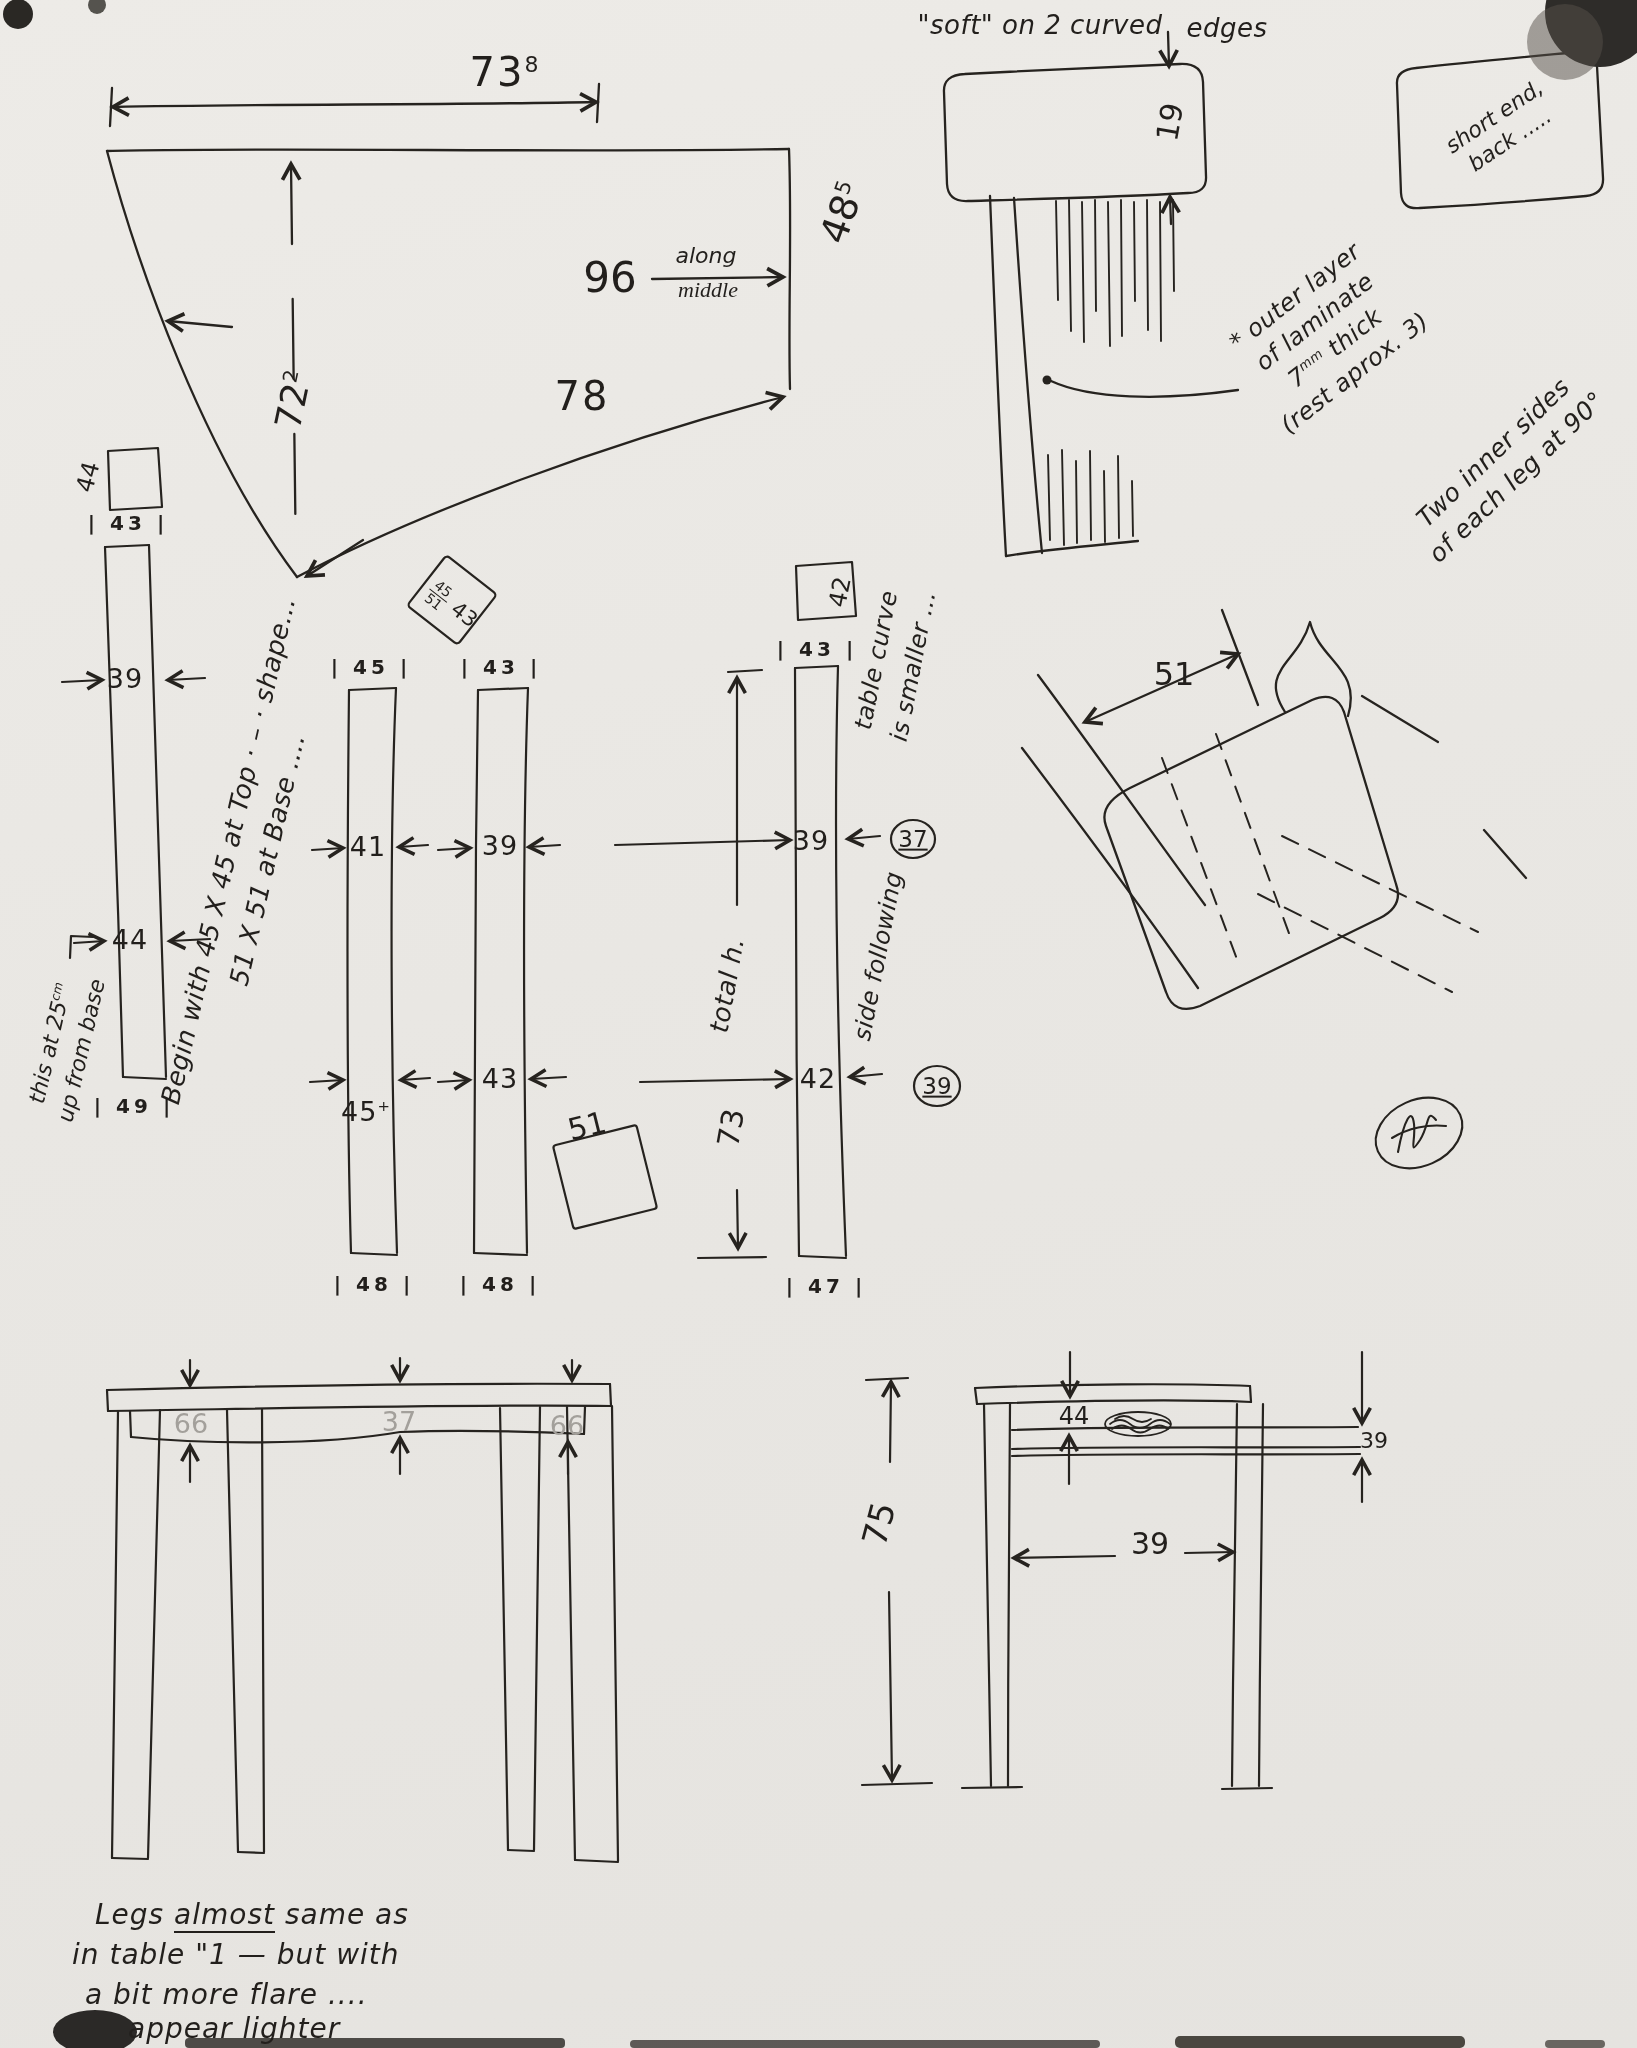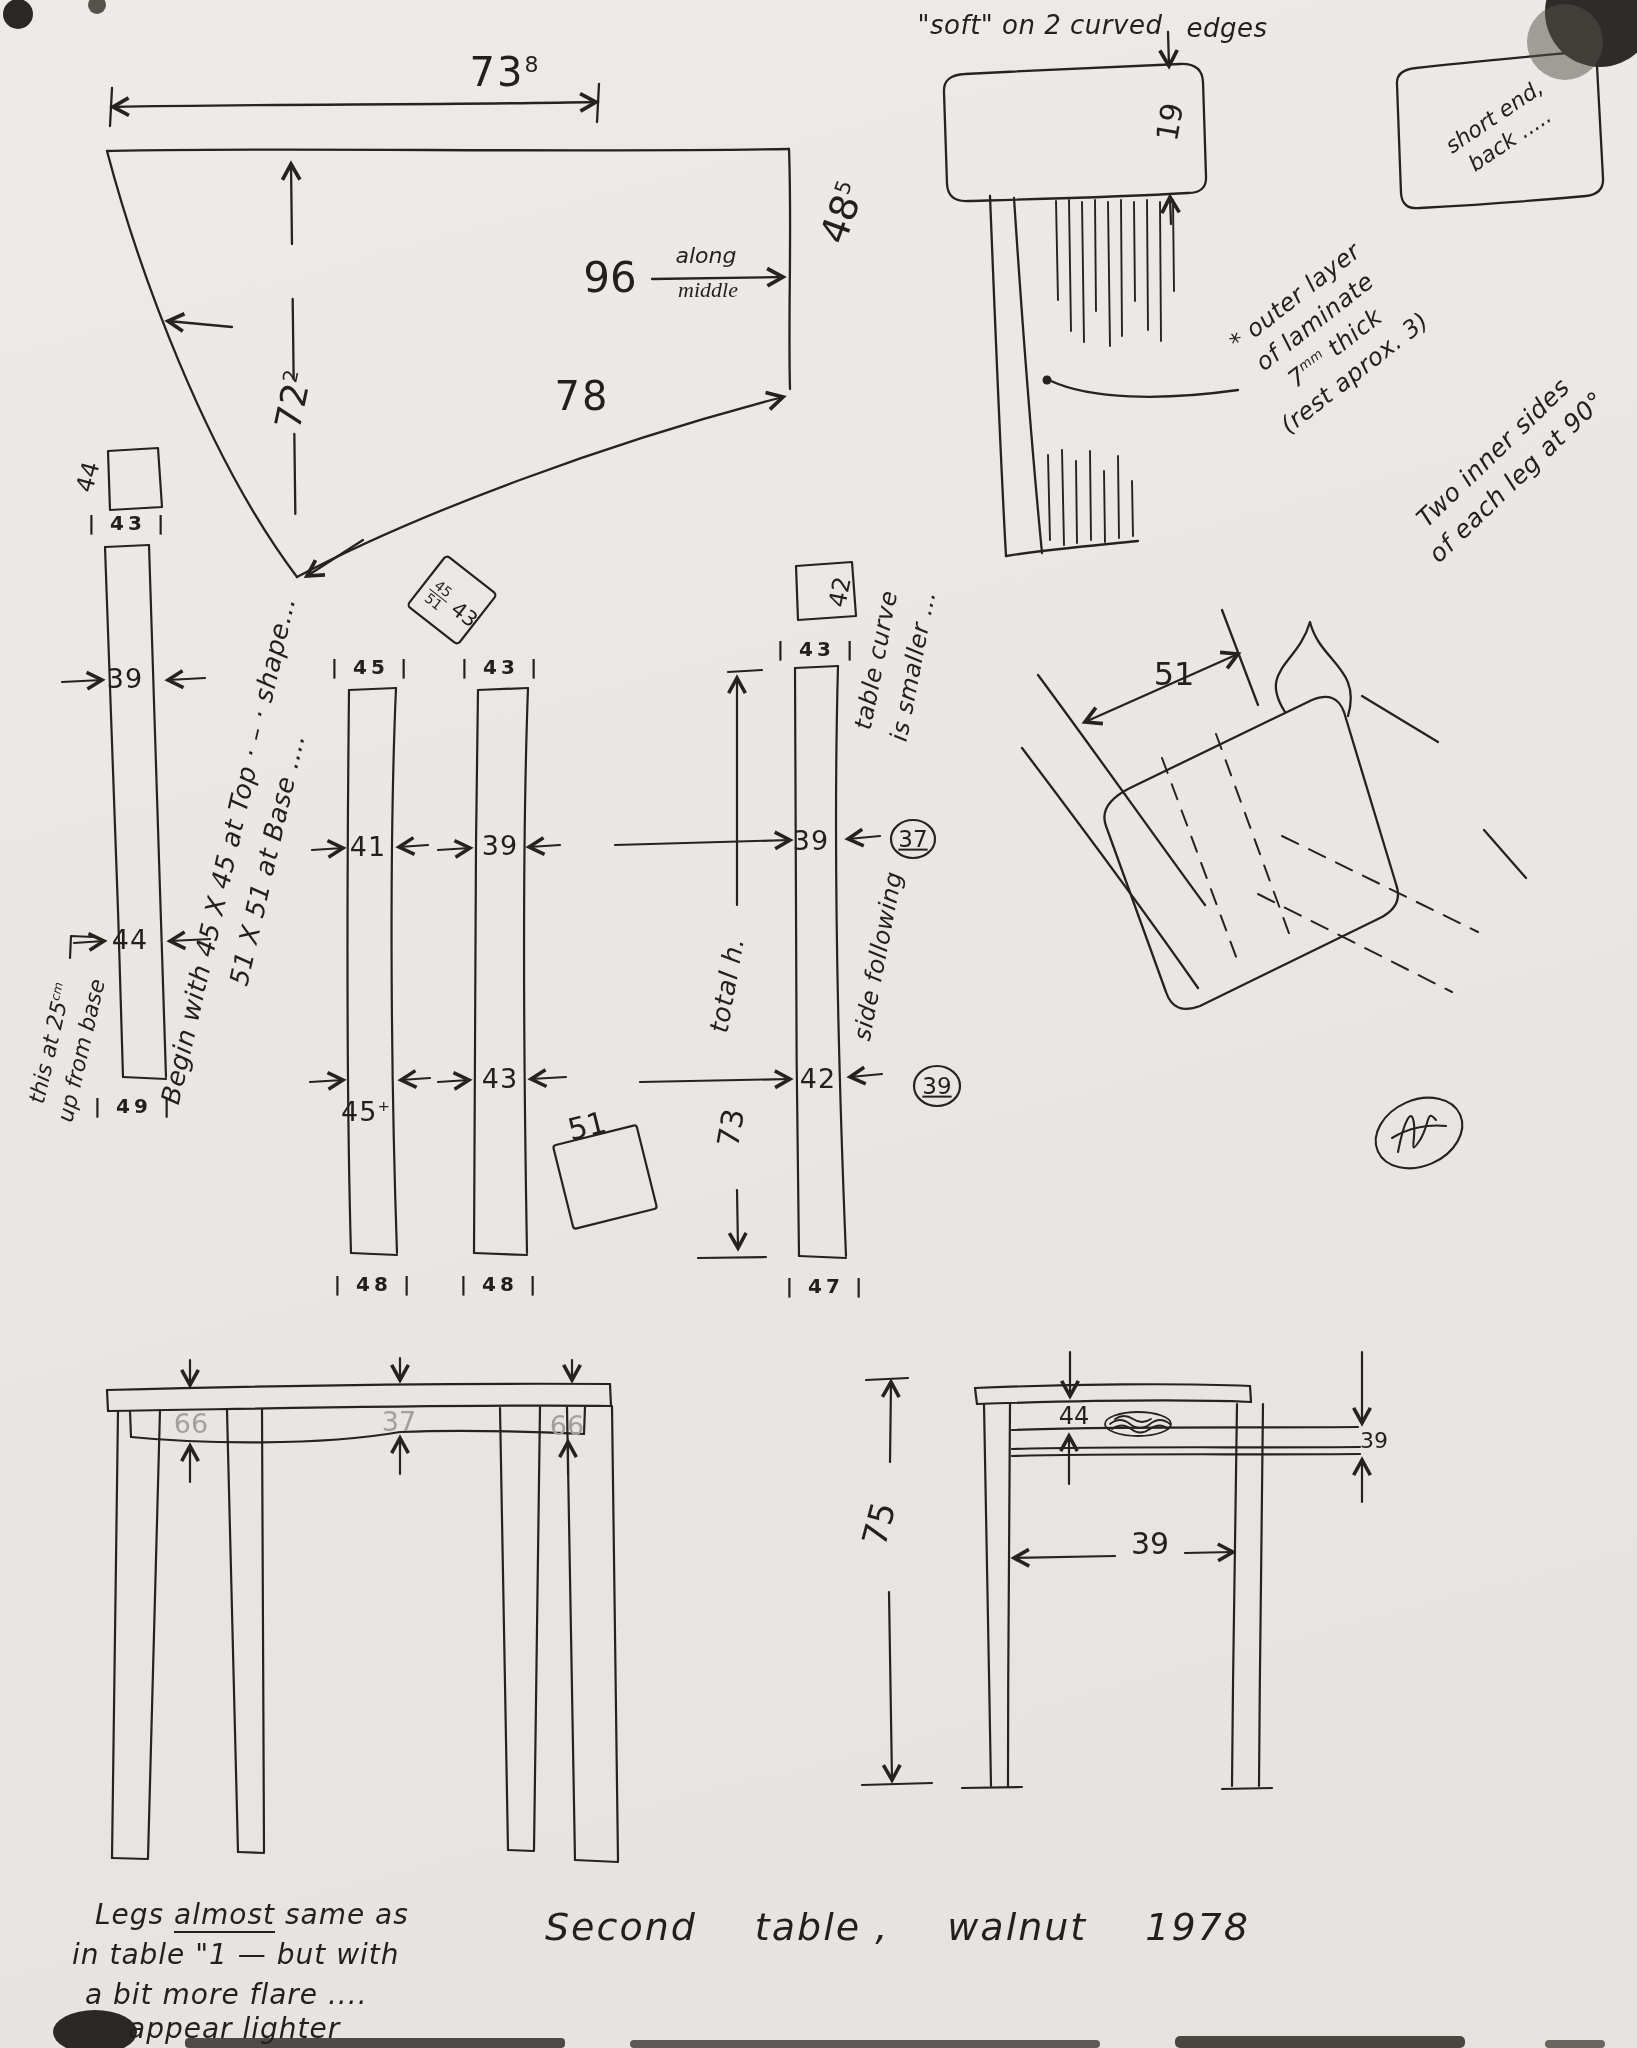--- a/index.html
+++ b/index.html
@@ -310,20 +310,14 @@
 
 <div class="lbl" style="left:1074px;top:1416px;font-size:24px;">44</div>
 <div class="lbl" style="left:1374px;top:1441px;font-size:22px;">39</div>
 <div class="lbl" style="left:879px;top:1524px;font-size:34px;transform:translate(-50%,-50%) rotate(-75deg);">75</div>
 <div class="lbl" style="left:1150px;top:1544px;font-size:30px;">39</div>
 
 <div class="lbl-left caption" style="left:95px;top:1898px;"><span>Legs </span><span class="u">almost</span><span> same as</span></div>
 <div class="lbl-left caption" style="left:72px;top:1938px;">in table "1 — but with</div>
 <div class="lbl-left caption" style="left:85px;top:1978px;">a bit more flare ....</div>
 <div class="lbl-left caption" style="left:128px;top:2012px;">appear lighter</div>
-<div class="lbl-left title" style="left:545px;top:1905px;">
-  <span>Second</span>
-  <span>table ,</span>
-  <span>walnut</span>
-  <span>1978</span>
-</div>
 
 </div>
 
 </body></html>

